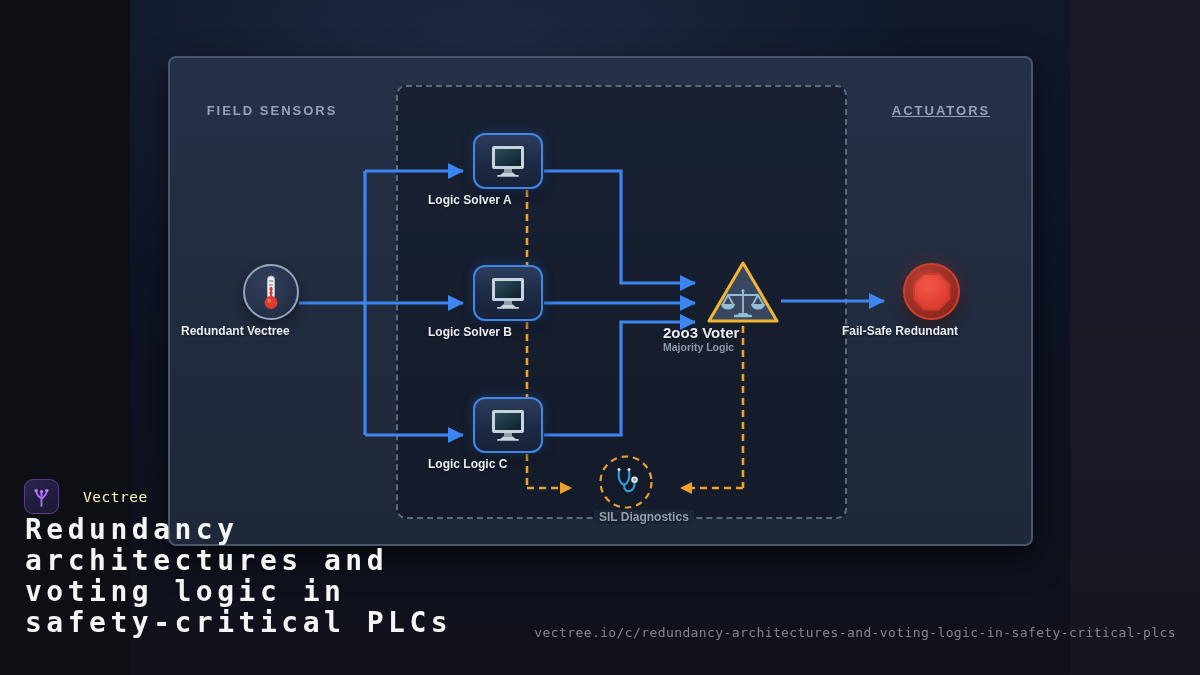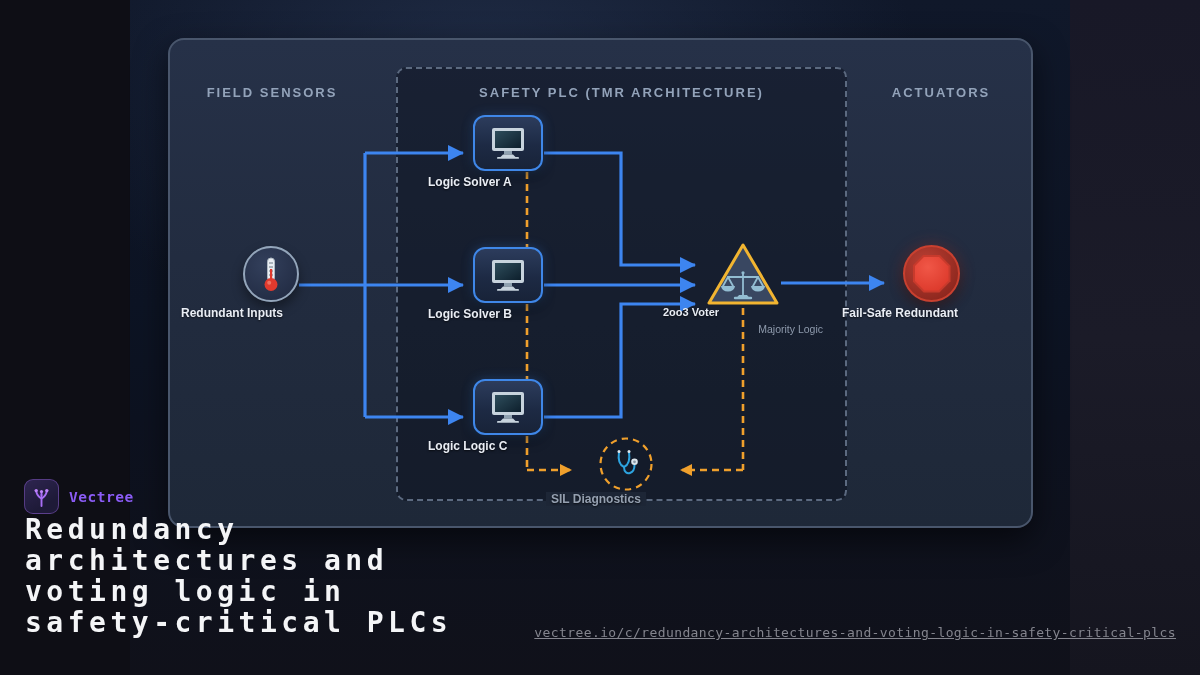--- a/index.html
+++ b/index.html
@@ -14,37 +14,37 @@
     background:
       radial-gradient(ellipse 620px 420px at 38% 12%, rgba(44,60,92,.55), rgba(44,60,92,0) 70%),
       linear-gradient(180deg,#10182a 0%,#0d1424 45%,#0d1220 62%,#10111a 100%);
   }
   .bg-right{
     position:absolute;right:0;top:0;width:130px;height:675px;
     background:linear-gradient(180deg,#181827 0%,#1b1b28 50%,#15151f 100%);
   }
   
   .panel{
-    position:absolute;left:168px;top:38px;width:865px;height:490px;
-    border:2px solid #49566c;border-radius:16px;box-sizing:border-box;
+    position:absolute;left:168px;top:56px;width:865px;height:490px;
+    border:2px solid #49566c;border-radius:8px;box-sizing:border-box;
     background:linear-gradient(180deg,#263148 0%,#222c40 45%,#1e2838 100%);
     box-shadow:0 12px 32px rgba(0,0,0,.55);
   }
   .plc-box{
     position:absolute;left:226px;top:27px;width:451px;height:434px;
     border:2px dashed #5c6a80;border-radius:10px;box-sizing:border-box;
     background:rgba(6,11,23,.42);
   }
   .sec{
     position:absolute;top:45px;text-align:center;
     font-size:13px;font-weight:bold;letter-spacing:2px;color:#93a3ba;
   }
   .sec.s1{left:0;width:204px;}
   .sec.s2{left:226px;width:451px;}
-  .sec.s3{left:677px;width:188px;}
+  .sec.s3{left:677px;width:188px;text-decoration:underline;}
   svg.wires{position:absolute;left:0;top:0;width:865px;height:490px;}
   .node{position:absolute;display:flex;align-items:center;justify-content:center;box-sizing:border-box;}
   .inputs-circle{
     left:73px;top:206px;width:56px;height:56px;border-radius:50%;
     background:radial-gradient(circle at 40% 32%,#33405c,#232d45 78%);
     border:2px solid #93a5ba;box-shadow:0 6px 12px rgba(0,0,0,.4);
   }
   .solver{
     left:303px;width:70px;height:56px;border-radius:12px;
     background:linear-gradient(180deg,#2c3c5c 0%,#1d2a44 55%,#182338 100%);
@@ -63,61 +63,60 @@
   .steth-wrap{left:431px;top:399px;width:50px;height:50px;}
   .scales-wrap{position:absolute;left:550px;top:230px;width:46px;height:32px;}
   .lbl{
     position:absolute;font-size:12px;font-weight:bold;color:#e9edf4;
     text-shadow:0 1px 2px rgba(0,0,0,.65);
   }
   .lbl.inputs{left:11px;top:266px;width:180px;}
   .lbl.sa{left:258px;top:135px;width:160px;}
   .lbl.sb{left:258px;top:267px;width:160px;}
   .lbl.sc{left:258px;top:399px;width:160px;}
-  .lbl.voter{left:493px;top:266px;width:160px;font-size:11px;}
-  .sublbl{position:absolute;left:493px;top:283px;width:160px;text-align:right;font-size:10.5px;color:#8e9aac;}
+  .lbl.voter{left:493px;top:266px;width:160px;font-size:15px;}
+  .sublbl{position:absolute;left:493px;top:283px;width:160px;text-align:left;font-size:10.5px;color:#8e9aac;font-weight:bold;}
   .lbl.act{left:672px;top:266px;width:180px;}
   .lbl.sil{left:376px;top:452px;width:160px;color:#95a0b0;}
-  .lbl.sil span{background:#1d2636;padding:0 5px;}
+  .lbl.sil span{background:#1d2636;padding:0 5px;margin-left:48px;}
   
   .brand{position:absolute;left:24px;top:479px;display:flex;align-items:center;}
   .brand-logo{
     width:33px;height:33px;border-radius:9px;
     background:linear-gradient(150deg,#2e2550,#1e1a38 70%);
     border:1px solid rgba(168,110,245,.4);
     display:flex;align-items:center;justify-content:center;
   }
   .brand-name{
-    margin-left:10px;font-family:"DejaVu Sans Mono",monospace;
-    font-size:14.5px;font-weight:bold;color:#8b5cf6;letter-spacing:.5px;
+    margin-left:24px;font-family:"DejaVu Sans Mono",monospace;
+    font-size:14.5px;font-weight:normal;color:#fef9c3;letter-spacing:.5px;
   }
   .title{
     position:absolute;left:25px;top:514px;
     font-family:"DejaVu Sans Mono",monospace;font-weight:bold;
     font-size:28px;line-height:31px;letter-spacing:4.5px;color:#f4f5f7;
     white-space:pre;
   }
   .url{
     position:absolute;right:24px;top:625px;
     font-family:"DejaVu Sans Mono",monospace;font-size:13px;
-    letter-spacing:.4px;color:#84858e;text-decoration:underline;
+    letter-spacing:.4px;color:#84858e;
   }
 </style>
 </head>
 <body>
 
 <div class="bg-center"></div>
 <div class="bg-right"></div>
 
 <div class="panel">
 
   <div class="plc-box"></div>
 
   <div class="sec s1">FIELD SENSORS</div>
-  <div class="sec s2">SAFETY PLC (TMR ARCHITECTURE)</div>
   <div class="sec s3">ACTUATORS</div>
 
   <svg class="wires" viewBox="0 0 865 490">
     <defs>
       <marker id="ab" markerWidth="18" markerHeight="18" refX="15" refY="8" orient="auto" markerUnits="userSpaceOnUse">
         <path d="M0,0 L16,8 L0,16 Z" fill="#3d85f0"></path>
       </marker>
       <marker id="ao" markerWidth="14" markerHeight="14" refX="10" refY="6" orient="auto" markerUnits="userSpaceOnUse">
         <path d="M0,0 L12,6 L0,12 Z" fill="#f0a02c"></path>
       </marker>
@@ -152,21 +151,21 @@
 
   <div class="node inputs-circle">
     <svg width="22" height="36" viewBox="0 0 22 36">
       <rect x="7.5" y="2" width="7" height="23" rx="3.5" fill="#e9eef3" stroke="#aeb9c3" stroke-width="1"></rect>
       <path d="M9,7 h4 M9,11 h4 M9,15 h4 M9,19 h4" stroke="#6a7683" stroke-width="1.2"></path>
       <rect x="10" y="13" width="2.2" height="12" fill="#e03a2e"></rect>
       <circle cx="11" cy="28.5" r="6.5" fill="#e03a2e"></circle>
       <circle cx="9.2" cy="26.8" r="2" fill="#f07c6c" opacity="0.85"></circle>
     </svg>
   </div>
-  <div class="lbl inputs">Redundant Inputs</div>
+  <div class="lbl inputs">Redundant Vectree</div>
 
   <div class="node solver a">
     <svg width="38" height="32" viewBox="0 0 38 32">
       <rect x="3" y="1" width="32" height="23" rx="2" fill="#c7d3dd"></rect>
       <rect x="6" y="4" width="26" height="17" fill="url(#scr)"></rect>
       <rect x="15" y="24" width="8" height="3.5" fill="#8fa1b0"></rect>
       <path d="M11,30.5 H27 L24,27.5 H14 Z" fill="#c7d3dd"></path>
       <rect x="8" y="30" width="22" height="1.8" rx="0.9" fill="#c7d3dd"></rect>
     </svg>
   </div>

